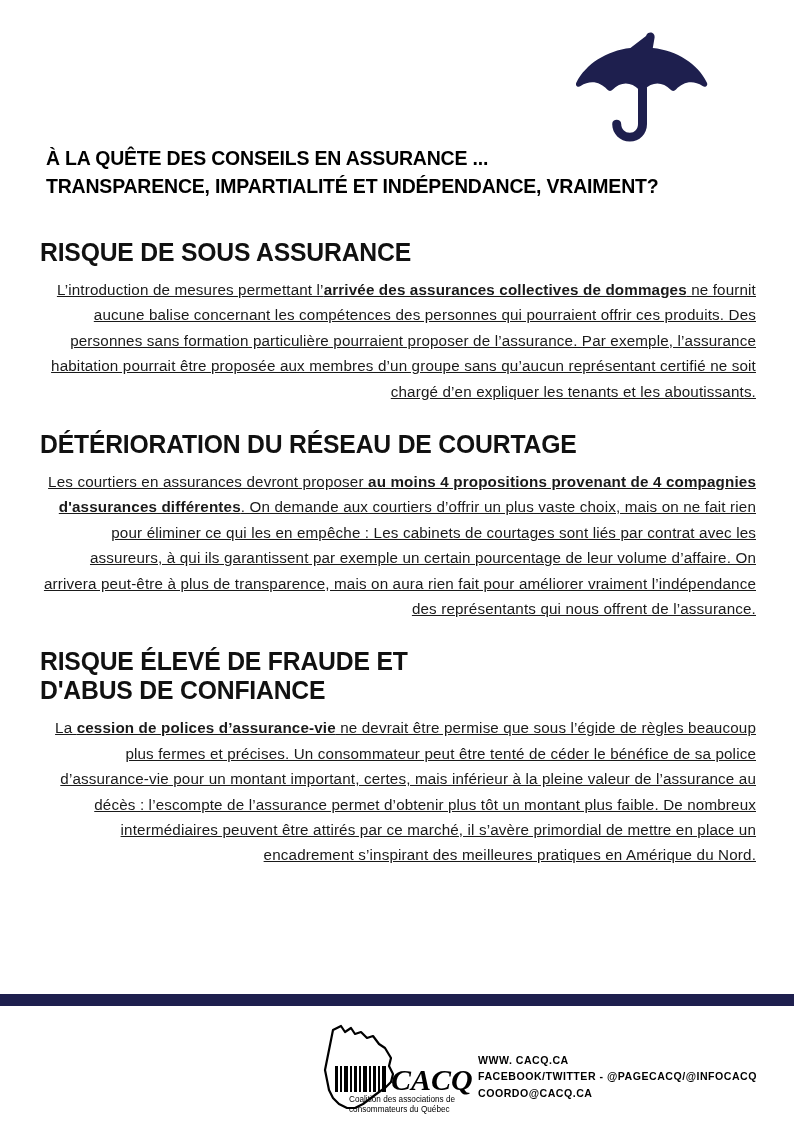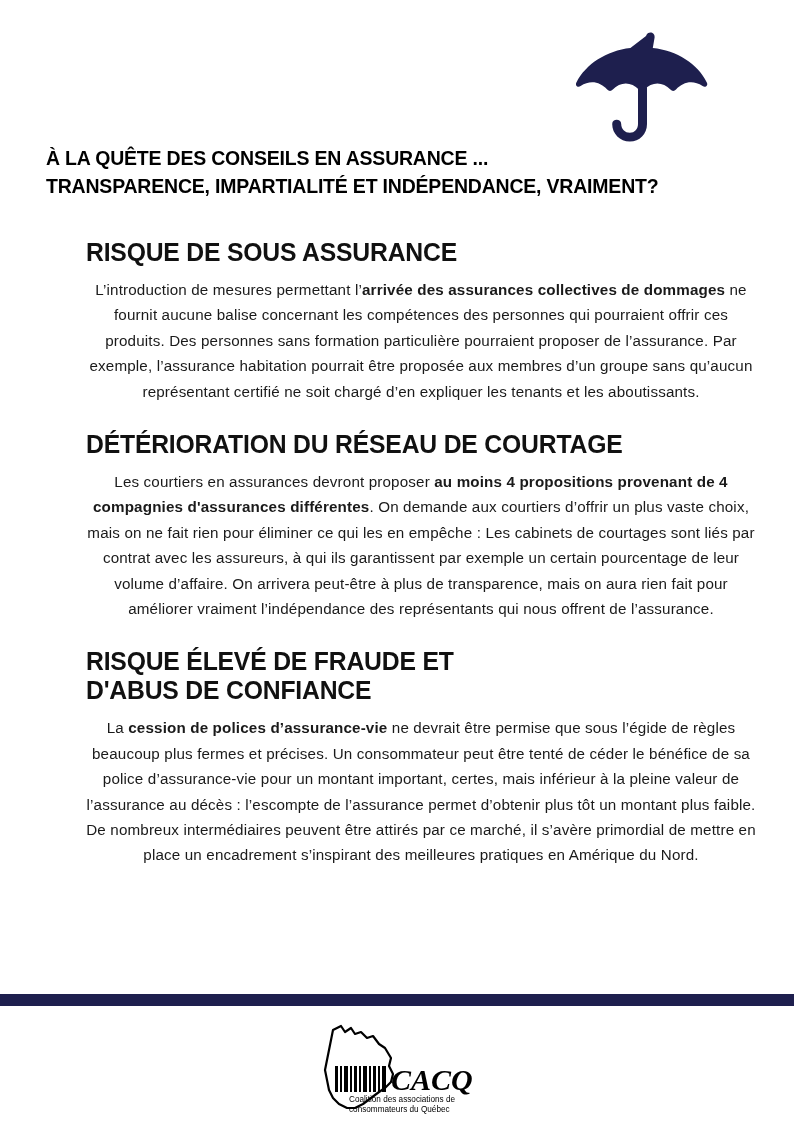--- a/index.html
+++ b/index.html
@@ -84,40 +84,40 @@
 
   
   .content {
     position: absolute;
     left: 40px;
     top: 238px;
     width: 716px;
   }
   .section {
     margin-bottom: 20px;
-    margin-left: 46px;
   }
   .section-heading {
     font-weight: bold;
     font-size: 25.5px;
     line-height: 1.14;
     letter-spacing: -0.2px;
     color: #111111;
     margin: 0 0 10px 0;
     transform: scaleX(0.97);
     transform-origin: left top;
     white-space: pre-line;
   }
   .section-body {
     font-size: 15.2px;
     line-height: 1.67;
     color: #1a1a1a;
-    text-align: center;
+    text-align: right;
     letter-spacing: 0.15px;
     margin: 0;
+    text-decoration: underline;
   }
   .section-body b {
     font-weight: bold;
   }
   .sec-1 { margin-bottom: 26px; }
   .sec-2 { margin-bottom: 26px; }
 
   
   .footer-rule {
     position: absolute;
@@ -261,16 +261,19 @@
           <rect x="77" y="44" width="4" height="26"></rect>
         </g>
 
         <text x="86" y="68" font-family="'Liberation Serif', serif" font-style="italic" font-weight="bold" font-size="30" fill="#000000">CACQ</text>
 
         <text x="44" y="80" font-family="'Liberation Sans', sans-serif" font-size="8.2" fill="#000000">Coalition des associations de</text>
         <text x="44" y="90" font-family="'Liberation Sans', sans-serif" font-size="8.2" fill="#000000">consommateurs du Québec</text>
       </svg>
     </div>
 
+    <div class="footer-contact">WWW. CACQ.CA
+FACEBOOK/TWITTER - @PAGECACQ/@INFOCACQ
+COORDO@CACQ.CA</div>
 
   </div>
 
 </div>
 
 </body></html>

